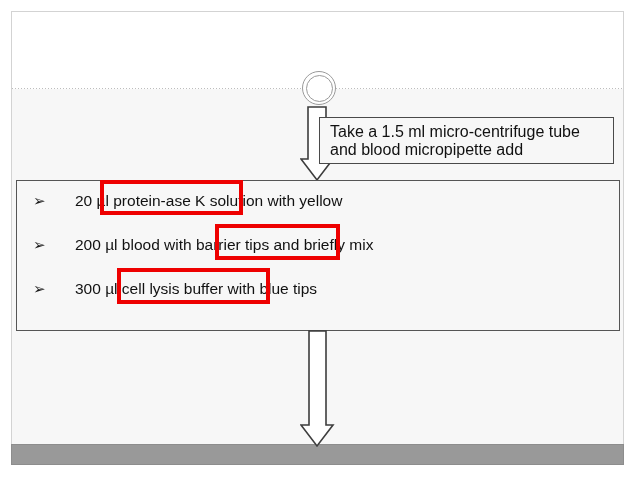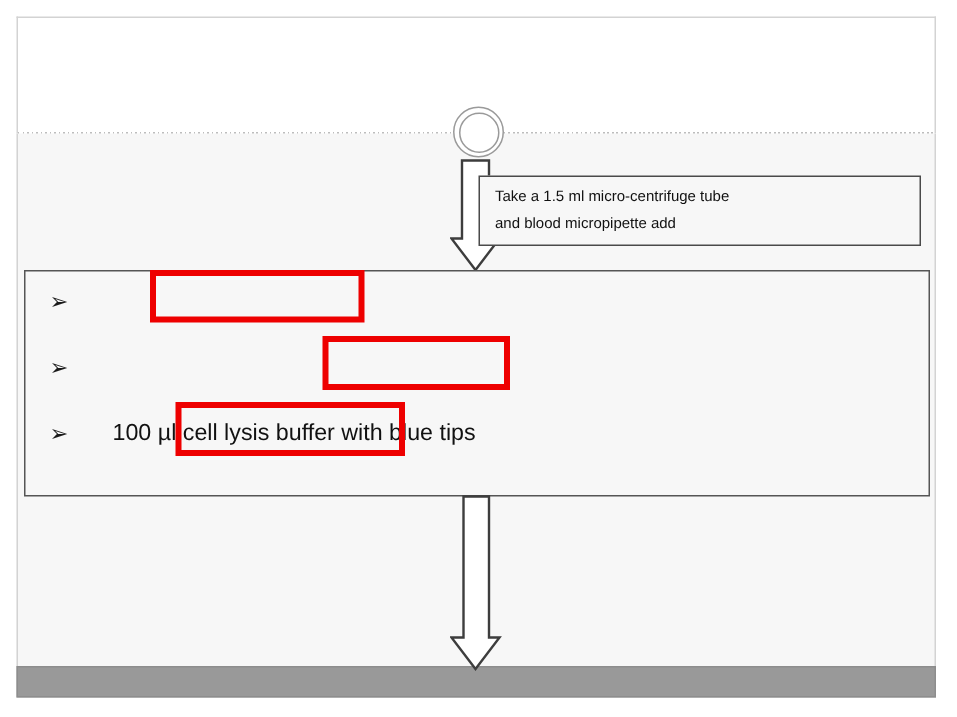--- a/index.html
+++ b/index.html
@@ -97,21 +97,21 @@
   .callout {
     position: absolute;
     left: 319px;
     top: 117px;
     width: 295px;
     height: 47px;
     background: #f7f7f7;
     border: 1.5px solid #4a4a4a;
     box-sizing: border-box;
     padding: 5px 6px 4px 10px;
-    font-size: 10px;
+    font-size: 16px;
     line-height: 18px;
     color: #111111;
   }
   .callout .ln { display: block; white-space: nowrap; }
 
   
   .content-box {
     position: absolute;
     left: 16px;
     top: 180px;
@@ -180,29 +180,31 @@
   <div class="callout">
     <span class="ln">Take a 1.5 ml micro-centrifuge tube</span>
     <span class="ln">and blood micropipette add</span>
   </div>
 
   <div class="content-box">
     <div class="bullet-list">
 
       <div class="bullet-row">
         <span class="bullet-glyph">➢</span>
+        <span class="bullet-text">20 µl protein-ase K solution with yellow</span>
       </div>
 
       <div class="bullet-row">
         <span class="bullet-glyph">➢</span>
+        <span class="bullet-text">200 µl blood with barrier tips and briefly mix</span>
       </div>
 
       <div class="bullet-row">
         <span class="bullet-glyph">➢</span>
-        <span class="bullet-text">100 µl cell lysis buffer  with blue tips</span>
+        <span class="bullet-text">300 µl cell lysis buffer  with blue tips</span>
       </div>
 
     </div>
   </div>
 
   <div class="hl" style="left:100px; top:180px; width:143px; height:35px;"></div>
   <div class="hl" style="left:215px; top:224px; width:125px; height:36px;"></div>
   <div class="hl" style="left:117px; top:268px; width:153px; height:36px;"></div>
 
   <div class="block-arrow" style="left:300px; top:330px; width:36px; height:118px;">

